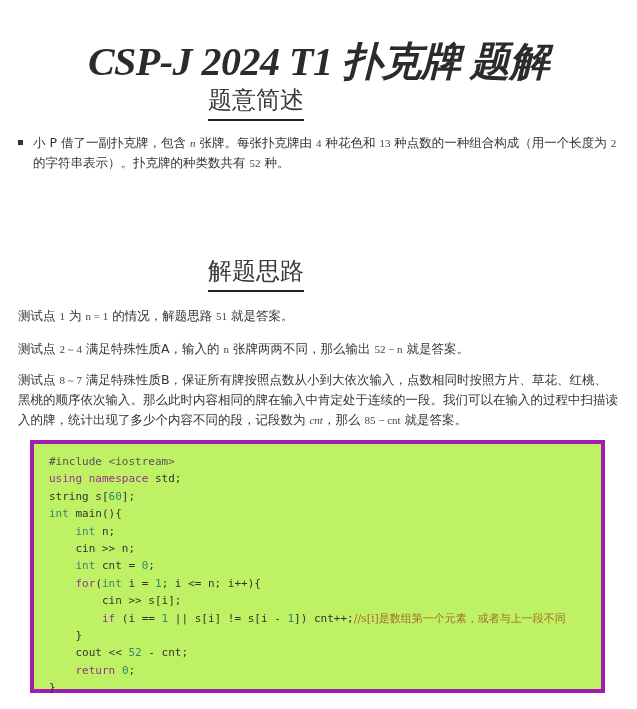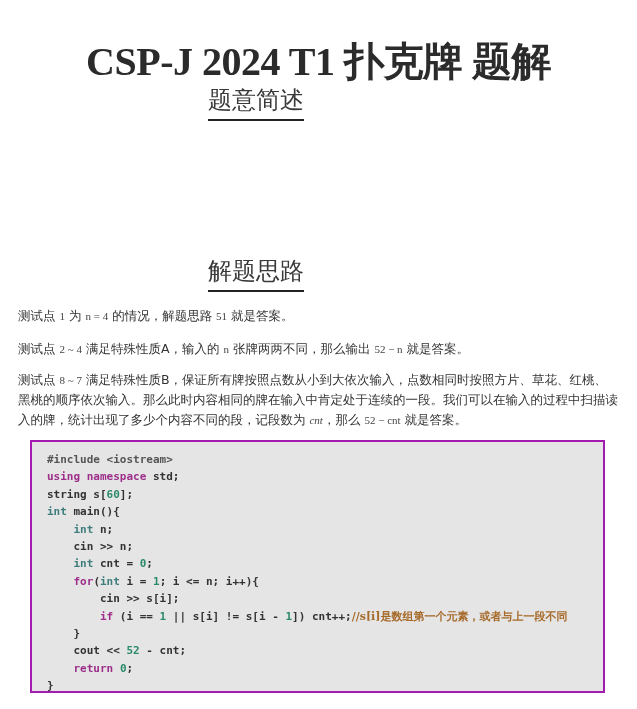--- a/index.html
+++ b/index.html
@@ -7,20 +7,21 @@
     width: 637px; height: 709px; overflow: hidden; position: relative;
     font-family: "DejaVu Sans", "Liberation Sans", sans-serif;
     color: #333333;
   }
   .page-title {
     position: absolute; left: 0; top: 10px; width: 637px;
     text-align: center;
     font-family: "Liberation Serif", "DejaVu Serif", serif;
     font-size: 40px; line-height: 50px; color: #2b2b2b;
     letter-spacing: -0.5px;
+    font-style: italic;
   }
   .section-heading {
     position: absolute; left: 0; width: 512px; text-align: center;
   }
   .section-heading span {
     display: inline-block;
     font-size: 24px; line-height: 32px; color: #3a3a3a;
     padding-bottom: 3px;
     border-bottom: 2px solid #222;
   }
@@ -47,23 +48,22 @@
   .para {
     position: absolute; left: 18px; width: 600px; margin: 0;
     font-size: 12.5px; line-height: 20px; color: #333;
   }
   .p1 { top: 306px; }
   .p2 { top: 339px; }
   .p3 { top: 370px; }
 
   .code-box {
     position: absolute; left: 30px; top: 440px; width: 575px; height: 253px;
-    border: 2px solid #a21caf; background: #e5e5e5;
+    border: 4px solid #a21caf; background: #bef264;
     box-sizing: border-box;
-    font-weight: bold;
   }
   .code-box pre {
     margin: 0; padding: 9px 0 0 15px;
     font-family: "DejaVu Sans Mono", "Liberation Mono", monospace;
     font-size: 11px; line-height: 17.4px; color: #333;
   }
   .kw { color: #9d2f8a; }
   .ty { color: #3f7d7d; }
   .num { color: #2b8a6a; }
   .pre { color: #555; }
@@ -72,31 +72,32 @@
 </head>
 <body>
 
 <h1 class="page-title">CSP-J 2024 T1 扑克牌 题解</h1>
 
 <div class="section-heading h-summary">
   <span>题意简述</span>
 </div>
 
 <ul class="summary">
+  <li><span>小 P 借了一副扑克牌，包含 </span><span class="math"><i>n</i></span><span> 张牌。每张扑克牌由 </span><span class="math">4</span><span> 种花色和 </span><span class="math">13</span><span> 种点数的一种组合构成（用一个长度为 </span><span class="math">2</span><span> 的字符串表示）。扑克牌的种类数共有 </span><span class="math">52</span><span> 种。</span></li>
 </ul>
 
 <div class="section-heading h-solution">
   <span>解题思路</span>
 </div>
 
-<p class="para p1"><span>测试点 </span><span class="math">1</span><span> 为 </span><span class="math">n = 4</span><span> 的情况，解题思路 </span><span class="math">51</span><span> 就是答案。</span></p>
+<p class="para p1"><span>测试点 </span><span class="math">1</span><span> 为 </span><span class="math">n = 1</span><span> 的情况，解题思路 </span><span class="math">51</span><span> 就是答案。</span></p>
 
 <p class="para p2"><span>测试点 </span><span class="math">2 ~ 4</span><span> 满足特殊性质A，输入的 </span><span class="math">n</span><span> 张牌两两不同，那么输出 </span><span class="math">52 − n</span><span> 就是答案。</span></p>
 
-<p class="para p3"><span>测试点 </span><span class="math">8 ~ 7</span><span> 满足特殊性质B，保证所有牌按照点数从小到大依次输入，点数相同时按照方片、草花、红桃、黑桃的顺序依次输入。那么此时内容相同的牌在输入中肯定处于连续的一段。我们可以在输入的过程中扫描读入的牌，统计出现了多少个内容不同的段，记段数为 </span><span class="math"><i>cnt</i></span><span>，那么 </span><span class="math">52 − cnt</span><span> 就是答案。</span></p>
+<p class="para p3"><span>测试点 </span><span class="math">8 ~ 7</span><span> 满足特殊性质B，保证所有牌按照点数从小到大依次输入，点数相同时按照方片、草花、红桃、黑桃的顺序依次输入。那么此时内容相同的牌在输入中肯定处于连续的一段。我们可以在输入的过程中扫描读入的牌，统计出现了多少个内容不同的段，记段数为 </span><span class="math"><i>cnt</i></span><span>，那么 </span><span class="math">85 − cnt</span><span> 就是答案。</span></p>
 
 <div class="code-box">
 <pre><span class="pre">#include &lt;iostream&gt;</span>
 <span class="kw">using namespace</span><span> std;</span>
 <span>string s[</span><span class="num">60</span><span>];</span>
 <span class="ty">int</span><span> main(){</span>
     <span class="ty">int</span><span> n;</span>
     <span>cin &gt;&gt; n;</span>
     <span class="ty">int</span><span> cnt = </span><span class="num">0</span><span>;</span>
     <span class="kw">for</span><span>(</span><span class="ty">int</span><span> i = </span><span class="num">1</span><span>; i &lt;= n; i++){</span>

